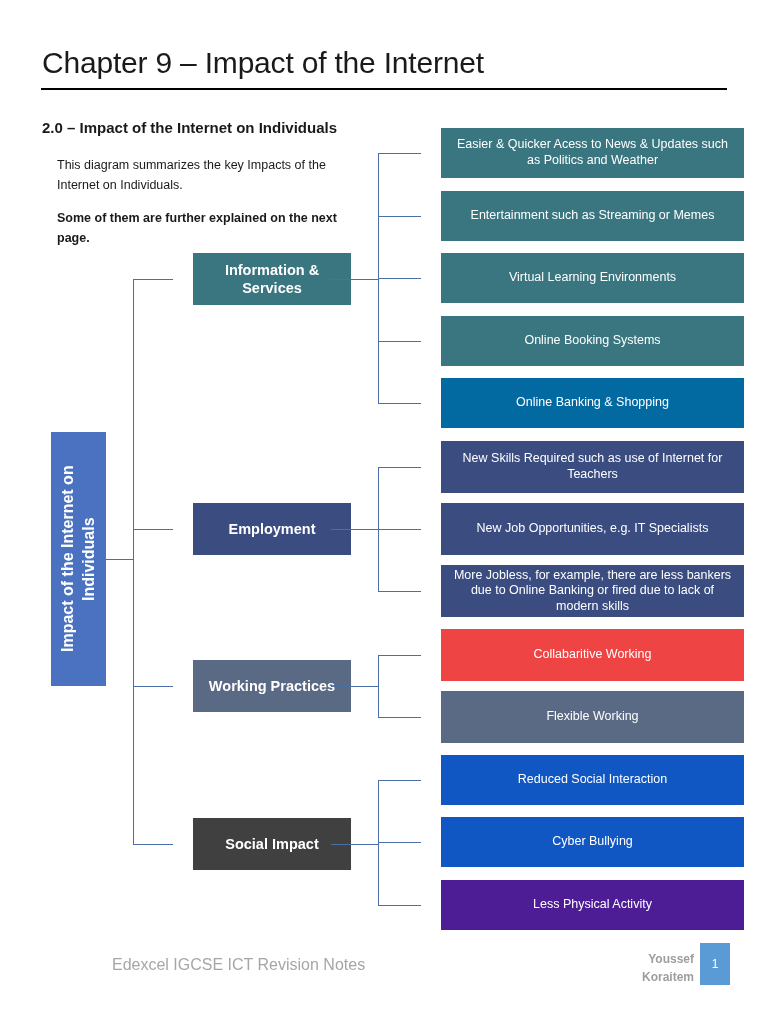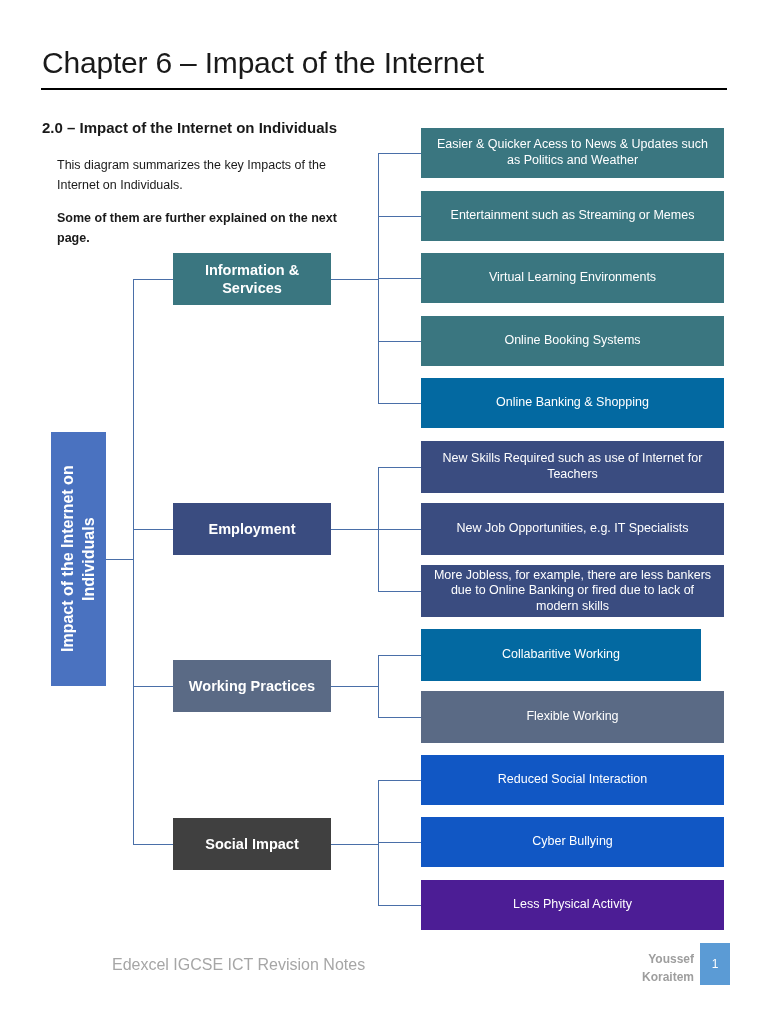--- a/index.html
+++ b/index.html
@@ -43,20 +43,21 @@
   .conn.h{height:1px;}
   .conn.v{width:1px;}
 
   .node{
     position:absolute;
     display:flex;align-items:center;justify-content:center;
     text-align:center;color:#ffffff;
     box-sizing:border-box;
     padding:2px 8px;
     line-height:1.25;
+    margin-left:20px;
   }
   .node.leaf{font-size:12.5px;font-weight:400;}
   .node.cat{font-size:14.5px;font-weight:700;}
 
   .root{
     position:absolute;
     display:flex;align-items:center;justify-content:center;
     color:#fff;font-weight:700;font-size:16px;
     text-align:center;line-height:1.3;
     writing-mode:vertical-rl;transform:rotate(180deg);
@@ -76,21 +77,21 @@
     position:absolute;left:700px;top:943px;width:30px;height:42px;
     background:#5B9BD5;color:#fff;font-size:12px;
     display:flex;align-items:center;justify-content:center;
   }
 </style>
 </head>
 <body>
 
 <div id="page">
 
-  <div class="chapter-title">Chapter 6 – Impact of the Internet</div>
+  <div class="chapter-title">Chapter 9 – Impact of the Internet</div>
   <div class="title-rule"></div>
 
   <div class="section-heading">2.0 – Impact of the Internet on Individuals</div>
   <div class="intro">This diagram summarizes the key Impacts of the Internet on Individuals.</div>
   <div class="intro-b">Some of them are further explained on the next page.</div>
 
   <div id="diagram">
       <div class="root" style="left: 51px; top: 432px; width: 55px; height: 254px; background: rgb(74, 114, 192);">Impact of the Internet on Individuals</div>
       <div class="conn h" style="left: 106px; top: 559px; width: 27px;"></div>
       <div class="conn v" style="left: 133px; top: 279px; height: 565px;"></div>
@@ -116,21 +117,21 @@
       <div class="node leaf" style="left: 421px; top: 441px; width: 303px; height: 52px; background: rgb(58, 76, 128);">New Skills Required such as use of Internet for Teachers</div>
       <div class="conn h" style="left: 378px; top: 529px; width: 43px;"></div>
       <div class="node leaf" style="left: 421px; top: 503px; width: 303px; height: 52px; background: rgb(58, 76, 128);">New Job Opportunities, e.g. IT Specialists</div>
       <div class="conn h" style="left: 378px; top: 591px; width: 43px;"></div>
       <div class="node leaf" style="left: 421px; top: 565px; width: 303px; height: 52px; background: rgb(58, 76, 128);">More Jobless, for example, there are less bankers due to Online Banking or fired due to lack of modern skills</div>
       <div class="conn h" style="left: 133px; top: 686px; width: 40px;"></div>
       <div class="node cat" style="left: 173px; top: 660px; width: 158px; height: 52px; background: rgb(90, 106, 133);">Working Practices</div>
       <div class="conn h" style="left: 331px; top: 686px; width: 47px;"></div>
       <div class="conn v" style="left: 378px; top: 655px; height: 62px;"></div>
       <div class="conn h" style="left: 378px; top: 655px; width: 43px;"></div>
-      <div class="node leaf" style="left: 421px; top: 629px; width: 280px; height: 52px; background: #0369a1;">Collabaritive Working</div>
+      <div class="node leaf" style="left: 421px; top: 629px; width: 303px; height: 52px; background: #ef4444;">Collabaritive Working</div>
       <div class="conn h" style="left: 378px; top: 717px; width: 43px;"></div>
       <div class="node leaf" style="left: 421px; top: 691px; width: 303px; height: 52px; background: rgb(90, 106, 133);">Flexible Working</div>
       <div class="conn h" style="left: 133px; top: 844px; width: 40px;"></div>
       <div class="node cat" style="left: 173px; top: 818px; width: 158px; height: 52px; background: #404040; text-align: center;">Social Impact</div>
       <div class="conn h" style="left: 331px; top: 844px; width: 47px;"></div>
       <div class="conn v" style="left: 378px; top: 780px; height: 125px;"></div>
       <div class="conn h" style="left: 378px; top: 780px; width: 43px;"></div>
       <div class="node leaf" style="left: 421px; top: 755px; width: 303px; height: 50px; background: rgb(17, 87, 196);">Reduced Social Interaction</div>
       <div class="conn h" style="left: 378px; top: 842px; width: 43px;"></div>
       <div class="node leaf" style="left: 421px; top: 817px; width: 303px; height: 50px; background: rgb(17, 87, 196);">Cyber Bullying</div>

